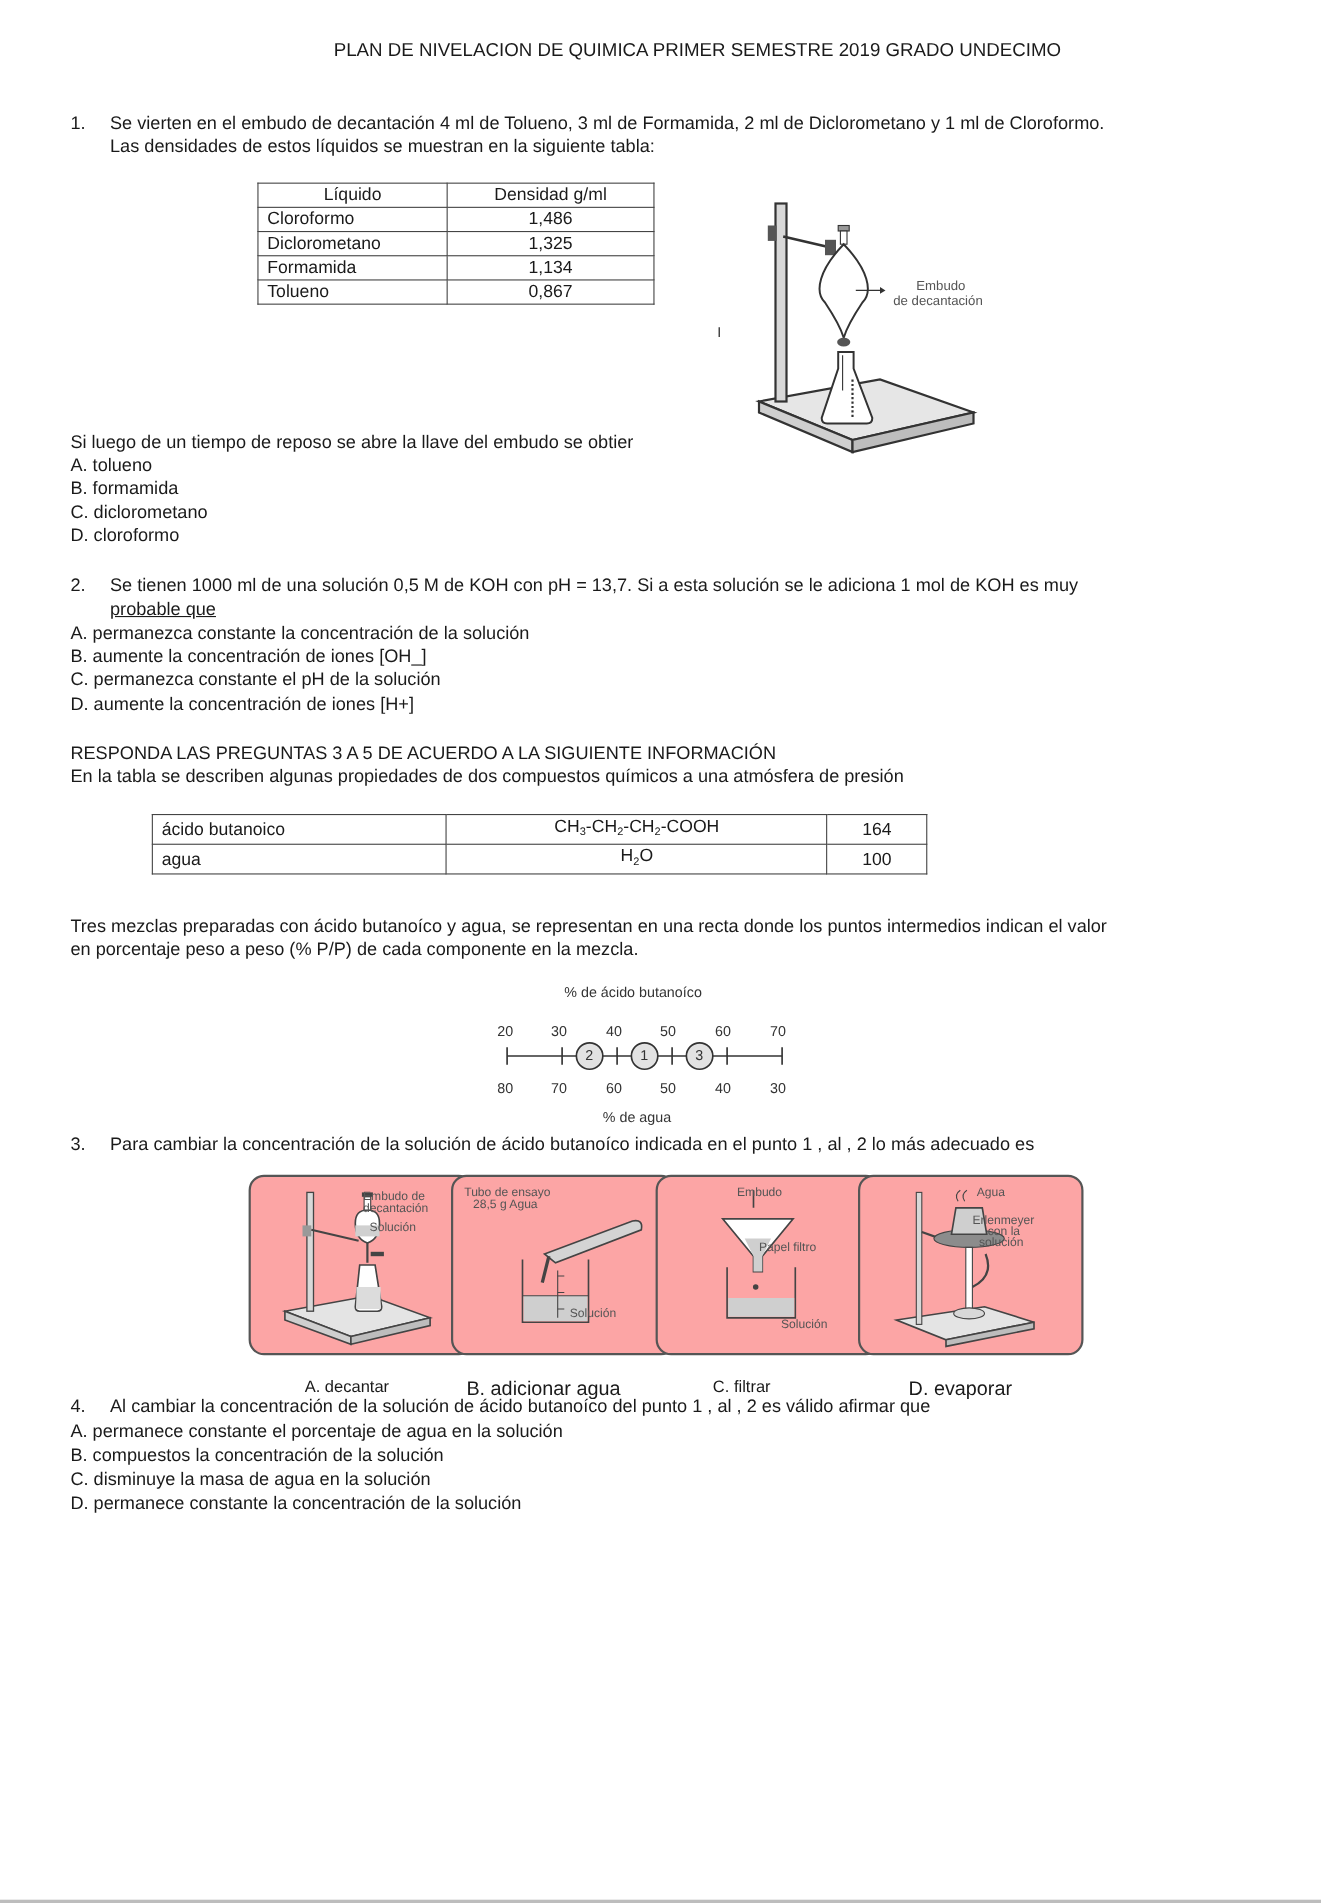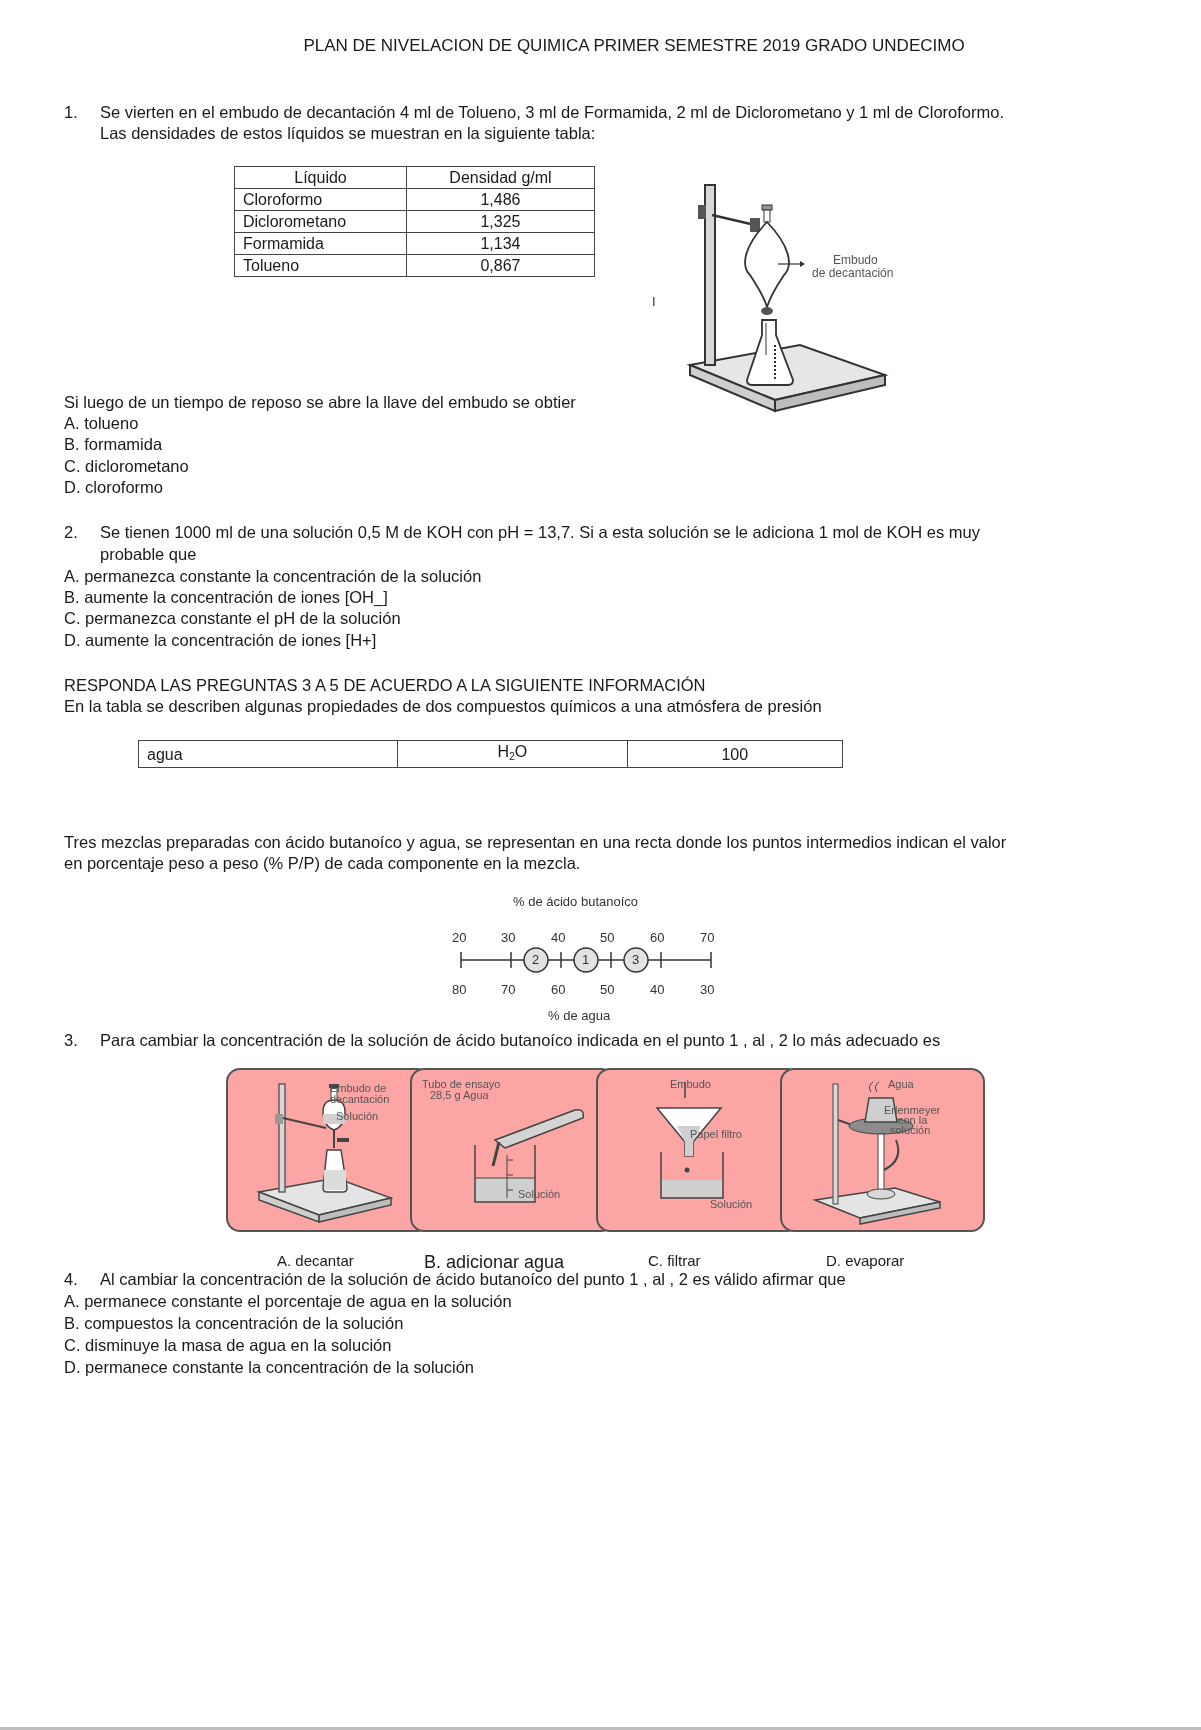--- a/index.html
+++ b/index.html
@@ -86,31 +86,36 @@
 <div class="abs" style="left:652px; top:294px; font-size:13px; color:#333;">I</div>
 
 <div class="abs txt" style="left:64px; top:392px;">Si luego de un tiempo de reposo se abre la llave del embudo se obtier</div>
 <div class="abs txt" style="left:64px; top:413px;">A. tolueno</div>
 <div class="abs txt" style="left:64px; top:434px;">B. formamida</div>
 <div class="abs txt" style="left:64px; top:456px;">C. diclorometano</div>
 <div class="abs txt" style="left:64px; top:477px;">D. cloroformo</div>
 
 <div class="abs txt" style="left:64px; top:522px;">2.</div>
 <div class="abs txt" style="left:100px; top:522px;">Se tienen 1000 ml de una solución 0,5 M de KOH con pH = 13,7. Si a esta solución se le adiciona 1 mol de KOH es muy</div>
-<div class="abs txt" style="left:100px; top:544px;">probable que</div>
+<div class="abs txt" style="left:100px; top:544px;text-decoration:underline;">probable que</div>
 <div class="abs txt" style="left:64px; top:566px;">A. permanezca constante la concentración de la solución</div>
 <div class="abs txt" style="left:64px; top:587px;text-align:center;">B. aumente la concentración de iones [OH_]</div>
 <div class="abs txt" style="left:64px; top:608px;">C. permanezca constante el pH de la solución</div>
 <div class="abs txt" style="left:64px; top:630px;">D. aumente la concentración de iones [H+]</div>
 
 <div class="abs txt" style="left:64px; top:675px;">RESPONDA LAS PREGUNTAS 3 A 5 DE ACUERDO A LA SIGUIENTE INFORMACIÓN</div>
 <div class="abs txt" style="left:64px; top:696px;">En la tabla se describen algunas propiedades de dos compuestos químicos a una atmósfera de presión</div>
 
 <table class="abs grid" style="left:138px; top:740px; width:705px;">
   <tbody>
+  <tr>
+    <td>ácido butanoico</td>
+    <td class="ctr"><span>CH</span><sub>3</sub><span>-CH</span><sub>2</sub><span>-CH</span><sub>2</sub><span>-COOH</span></td>
+    <td class="ctr">164</td>
+  </tr>
   <tr>
     <td>agua</td>
     <td class="ctr"><span>H</span><sub>2</sub><span>O</span></td>
     <td class="ctr">100</td>
   </tr>
 </tbody>
   </table>
 
 <div class="abs txt" style="left:64px; top:832px;">Tres mezclas preparadas con ácido butanoíco y agua, se representan en una recta donde los puntos intermedios indican el valor</div>
 <div class="abs txt" style="left:64px; top:853px;">en porcentaje peso a peso (% P/P) de cada componente en la mezcla.</div>
@@ -218,21 +223,21 @@
   </svg>
   <div class="abs small" style="left:106px; top:8px;">Agua</div>
   <div class="abs small" style="left:102px; top:34px;">Erlenmeyer</div>
   <div class="abs small" style="left:116px; top:44px;">con la</div>
   <div class="abs small" style="left:108px; top:54px;">solución</div>
 </div>
 
 <div class="abs" style="left:277px; top:1252px; font-size:15px;">A. decantar</div>
 <div class="abs" style="left:424px; top:1252px; font-size:18px;">B.  adicionar agua</div>
 <div class="abs" style="left:648px; top:1252px; font-size:15px;">C.  filtrar</div>
-<div class="abs" style="left:826px; top:1252px; font-size:15px;">D.  evaporar</div>
+<div class="abs" style="left:826px; top:1252px; font-size:18px;">D.  evaporar</div>
 
 <div class="abs txt" style="left:64px; top:1269px;">4.</div>
 <div class="abs txt" style="left:100px; top:1269px;">Al cambiar la concentración de la solución de ácido butanoíco del punto 1 , al , 2 es válido afirmar que</div>
 <div class="abs txt" style="left:64px; top:1291px;">A. permanece constante el porcentaje de agua en la solución</div>
 <div class="abs txt" style="left:64px; top:1313px;">B. compuestos la concentración de la solución</div>
 <div class="abs txt" style="left:64px; top:1335px;">C. disminuye la masa de agua en la solución</div>
 <div class="abs txt" style="left:64px; top:1357px;">D. permanece constante la concentración de la solución</div>
 
 <div class="abs bottom-bar"></div>
 

